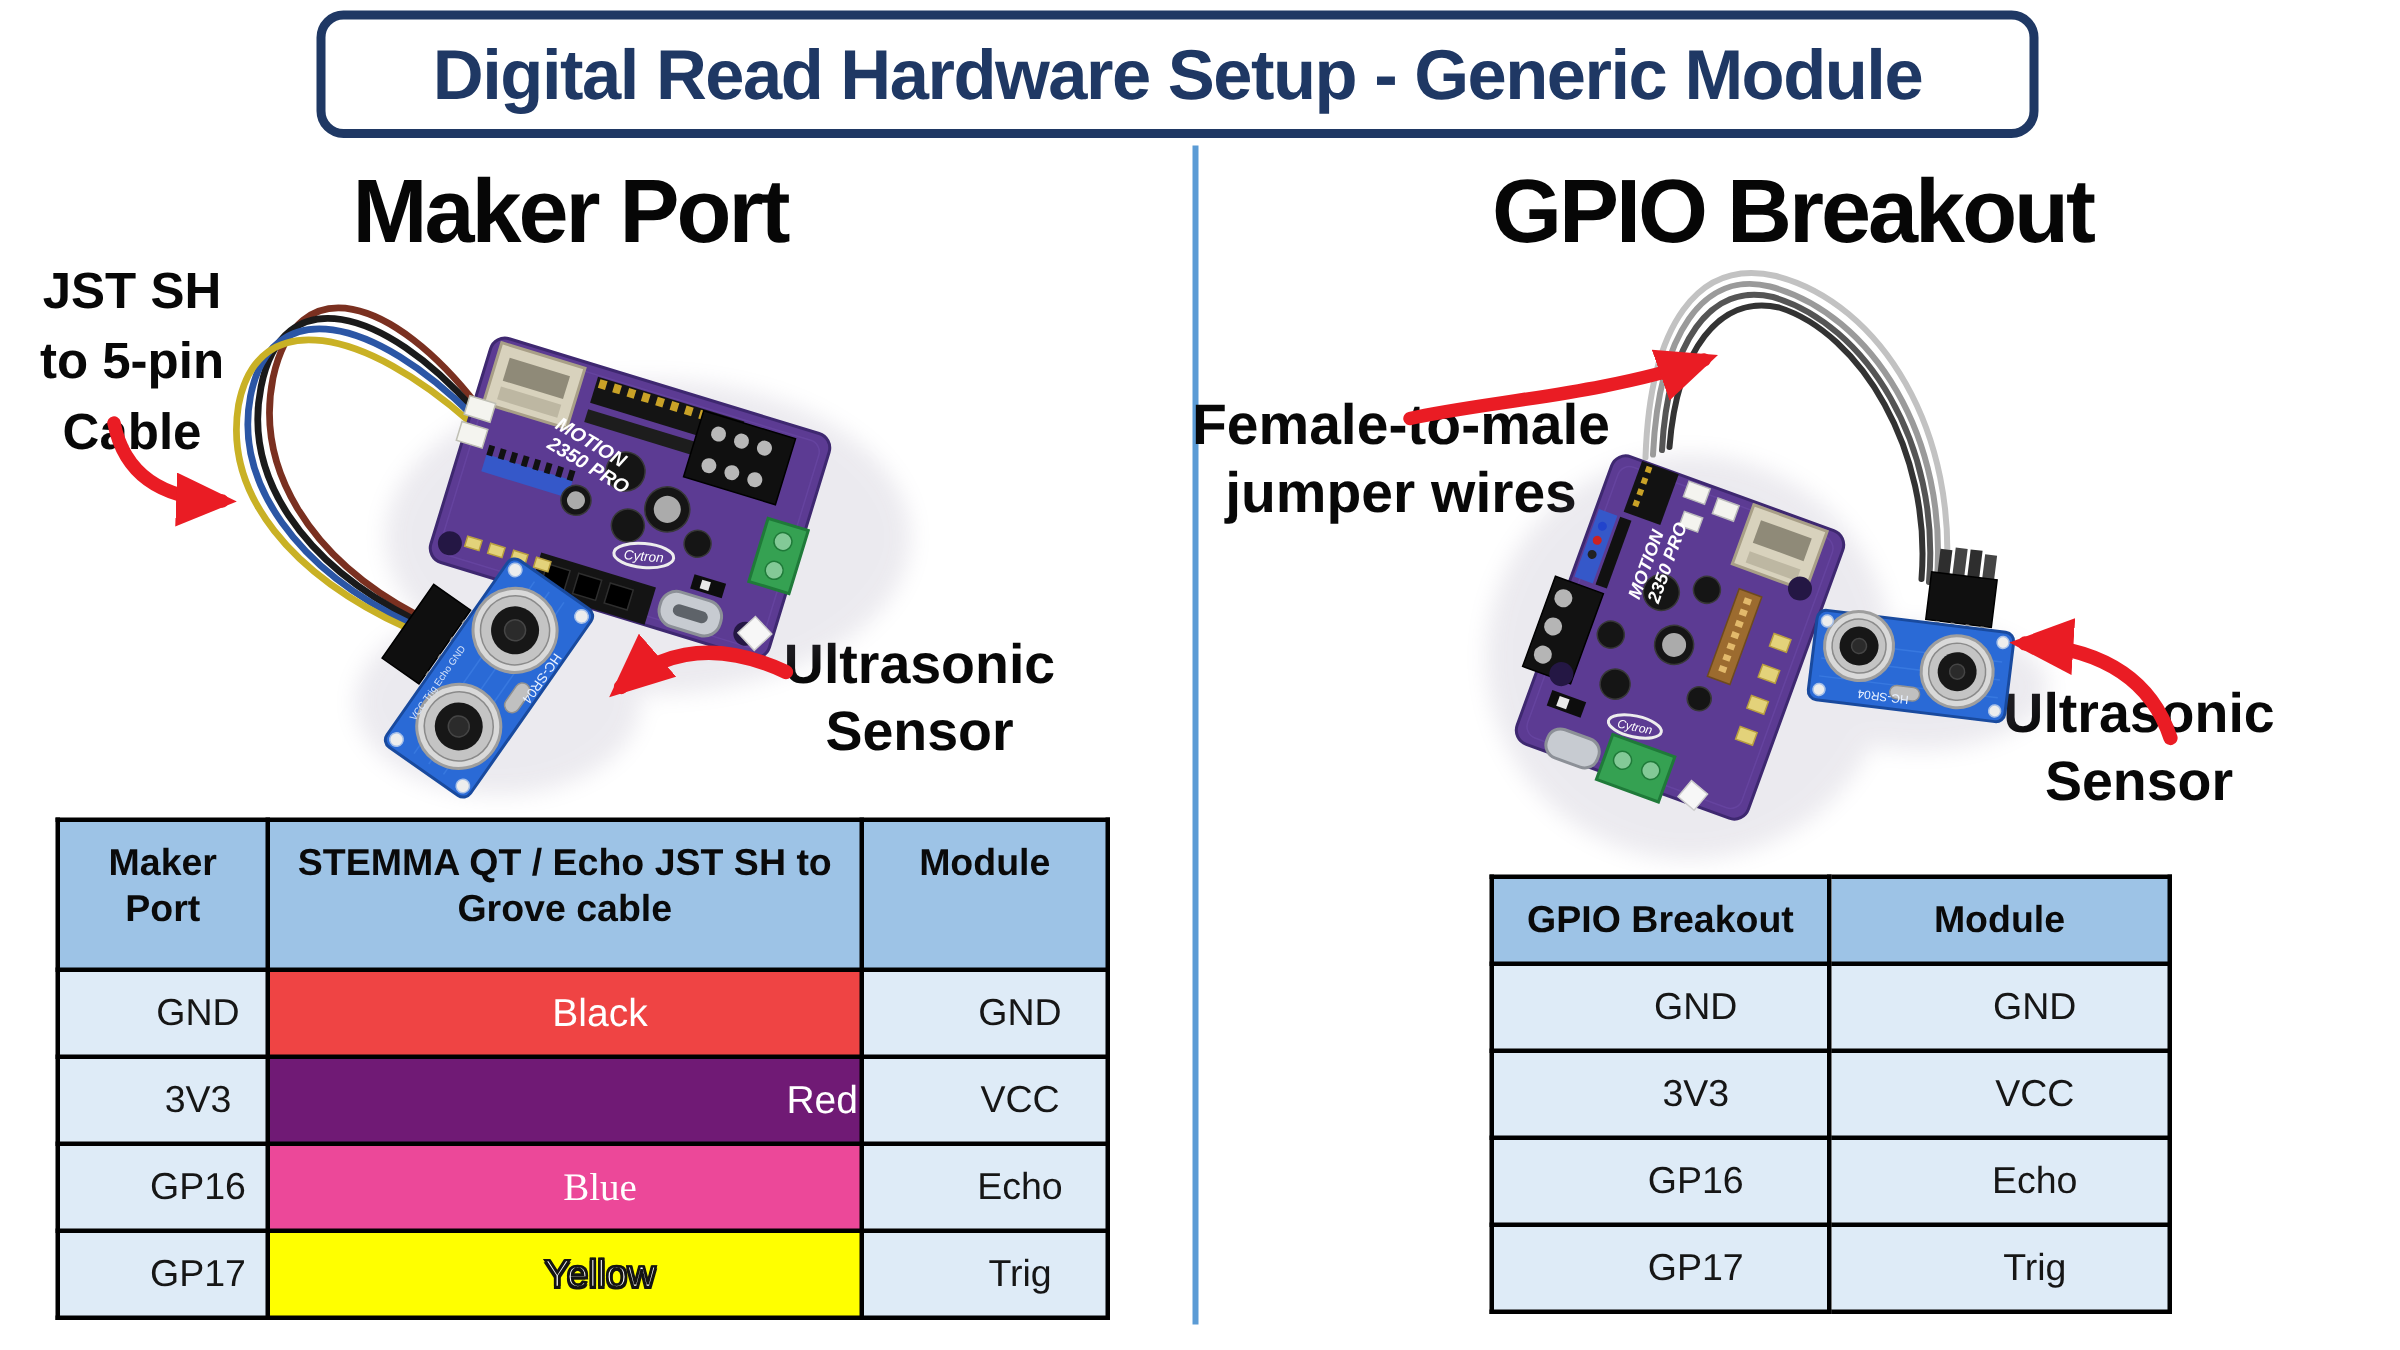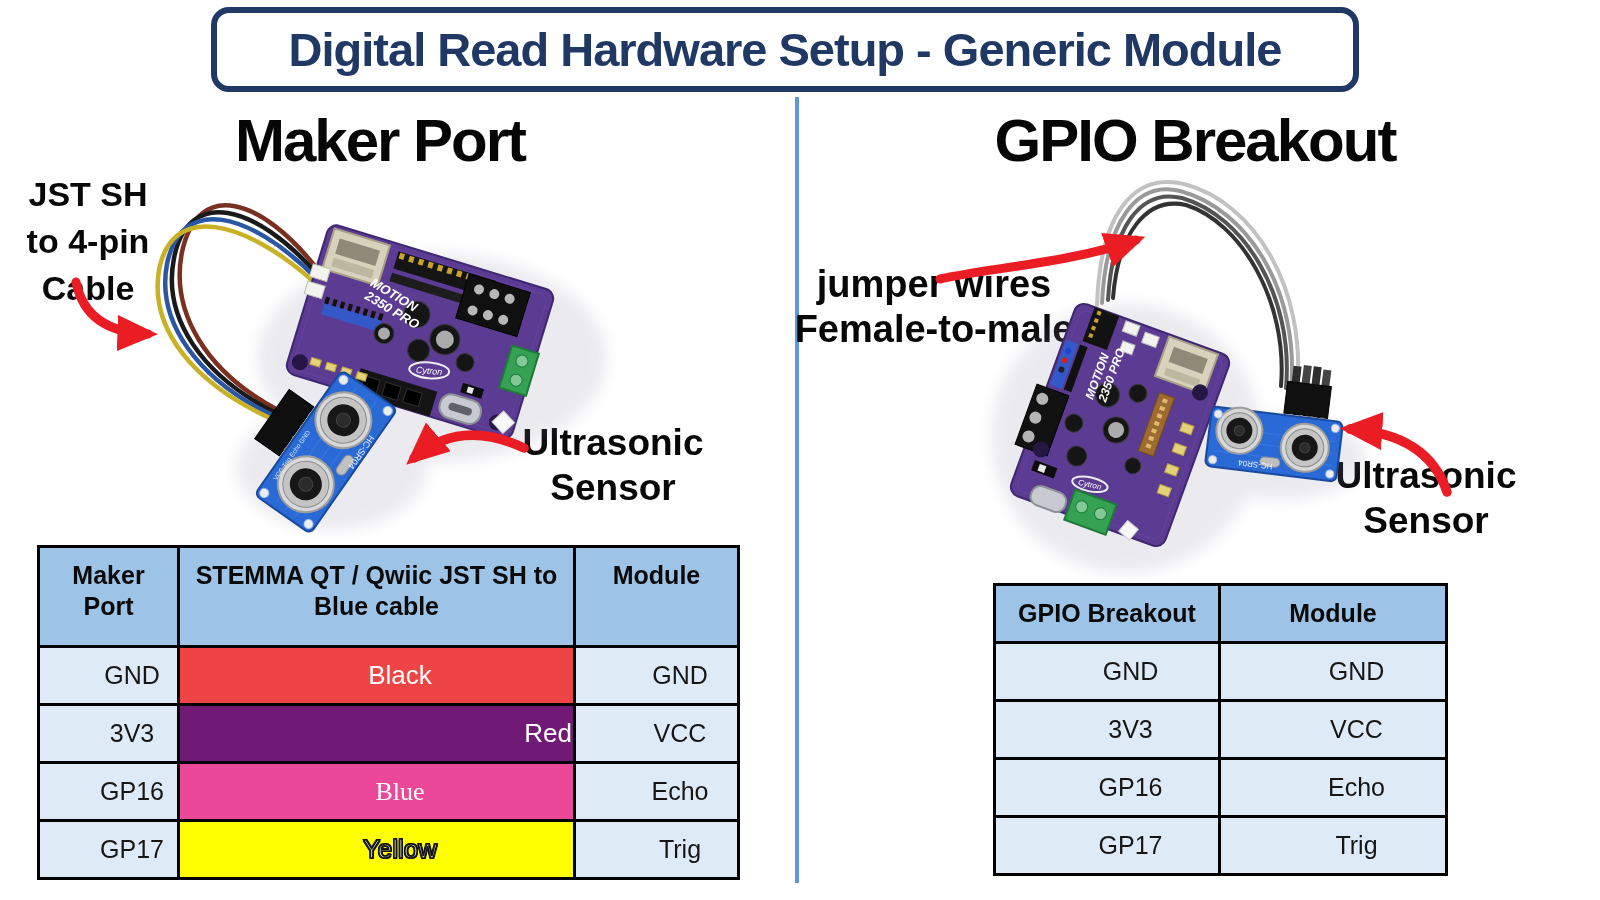--- a/index.html
+++ b/index.html
@@ -56,27 +56,27 @@
     <span>Digital Read Hardware Setup - Generic Module</span>
   </div>
 
   <div class="divider" style="background-color: rgb(91, 155, 213);"></div>
 
   <div class="section-heading heading-left">Maker Port</div>
   <div class="section-heading heading-right">GPIO Breakout</div>
 
   <div class="callout jst-label">
     <div>JST SH</div>
-    <div>to 4-pin</div>
+    <div>to 5-pin</div>
     <div>Cable</div>
   </div>
 
   <div class="callout female-label">
+    <div>Female-to-male</div>
     <div>jumper wires</div>
-    <div>Female-to-male</div>
   </div>
 
   <div class="callout ultra-left">
     <div>Ultrasonic</div>
     <div>Sensor</div>
   </div>
 
   <div class="callout ultra-right">
     <div>Ultrasonic</div>
     <div>Sensor</div>
@@ -351,21 +351,21 @@
 
   <table class="left-table">
     <colgroup>
         <col style="width:140px">
         <col style="width:396px">
         <col style="width:164px">
       </colgroup>
     <thead>
       <tr>
         <th>Maker Port</th>
-        <th>STEMMA QT / Qwiic JST SH to Blue cable</th>
+        <th>STEMMA QT / Echo JST SH to Grove cable</th>
         <th>Module</th>
       </tr>
     </thead>
     <tbody>
       <tr>
         <td>GND</td>
         <td class="wire-cell" style="background-color: #ef4444; color: rgb(255, 255, 255);">Black</td>
         <td>GND</td>
       </tr>
       <tr>

